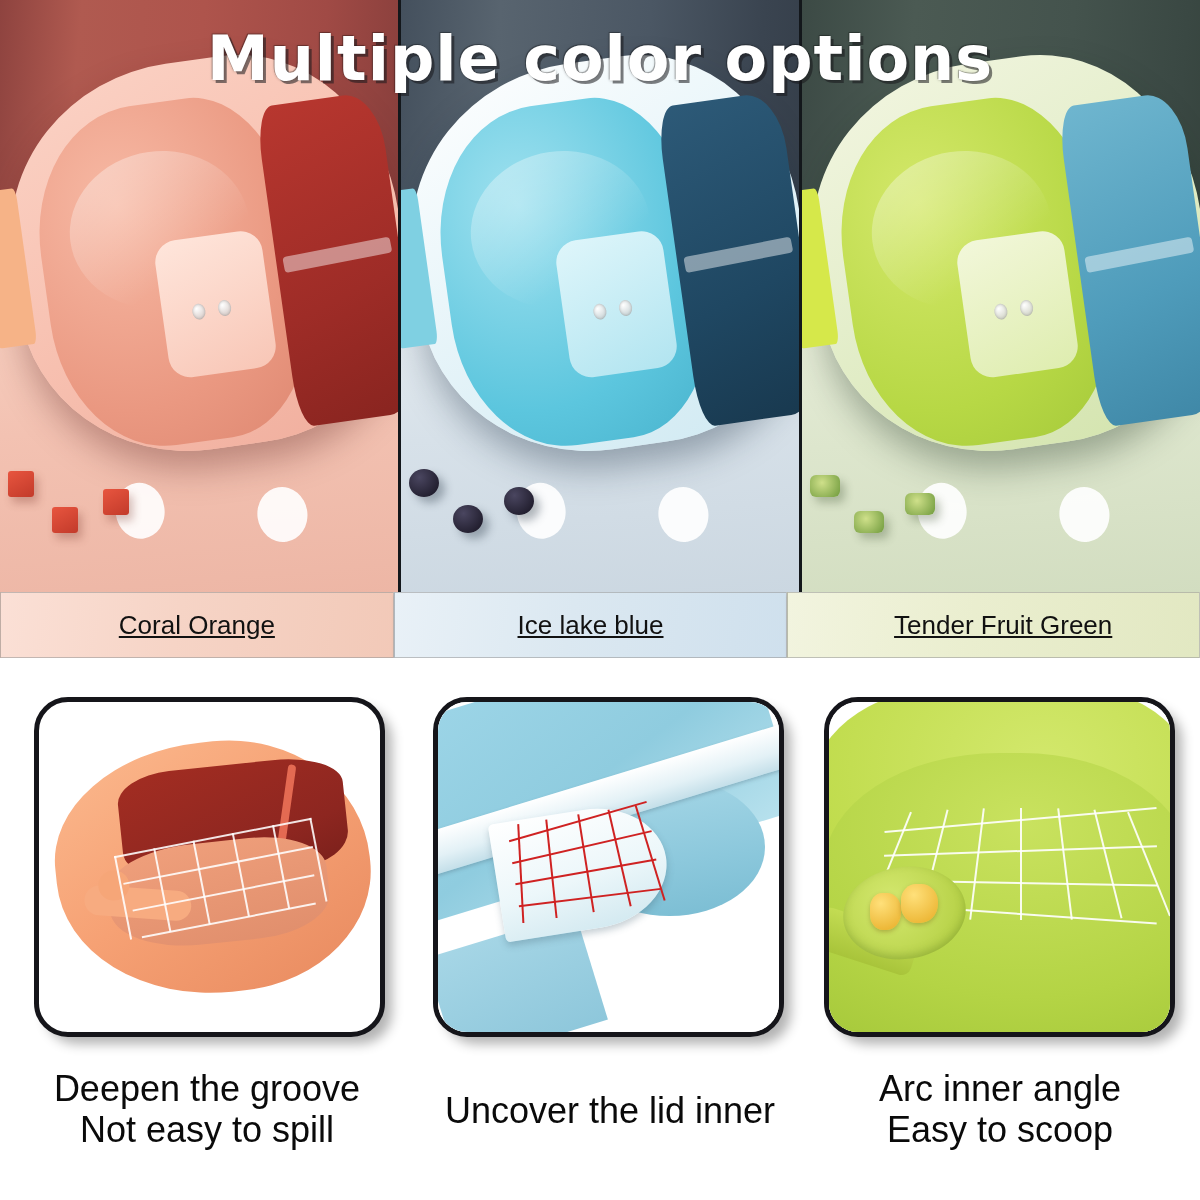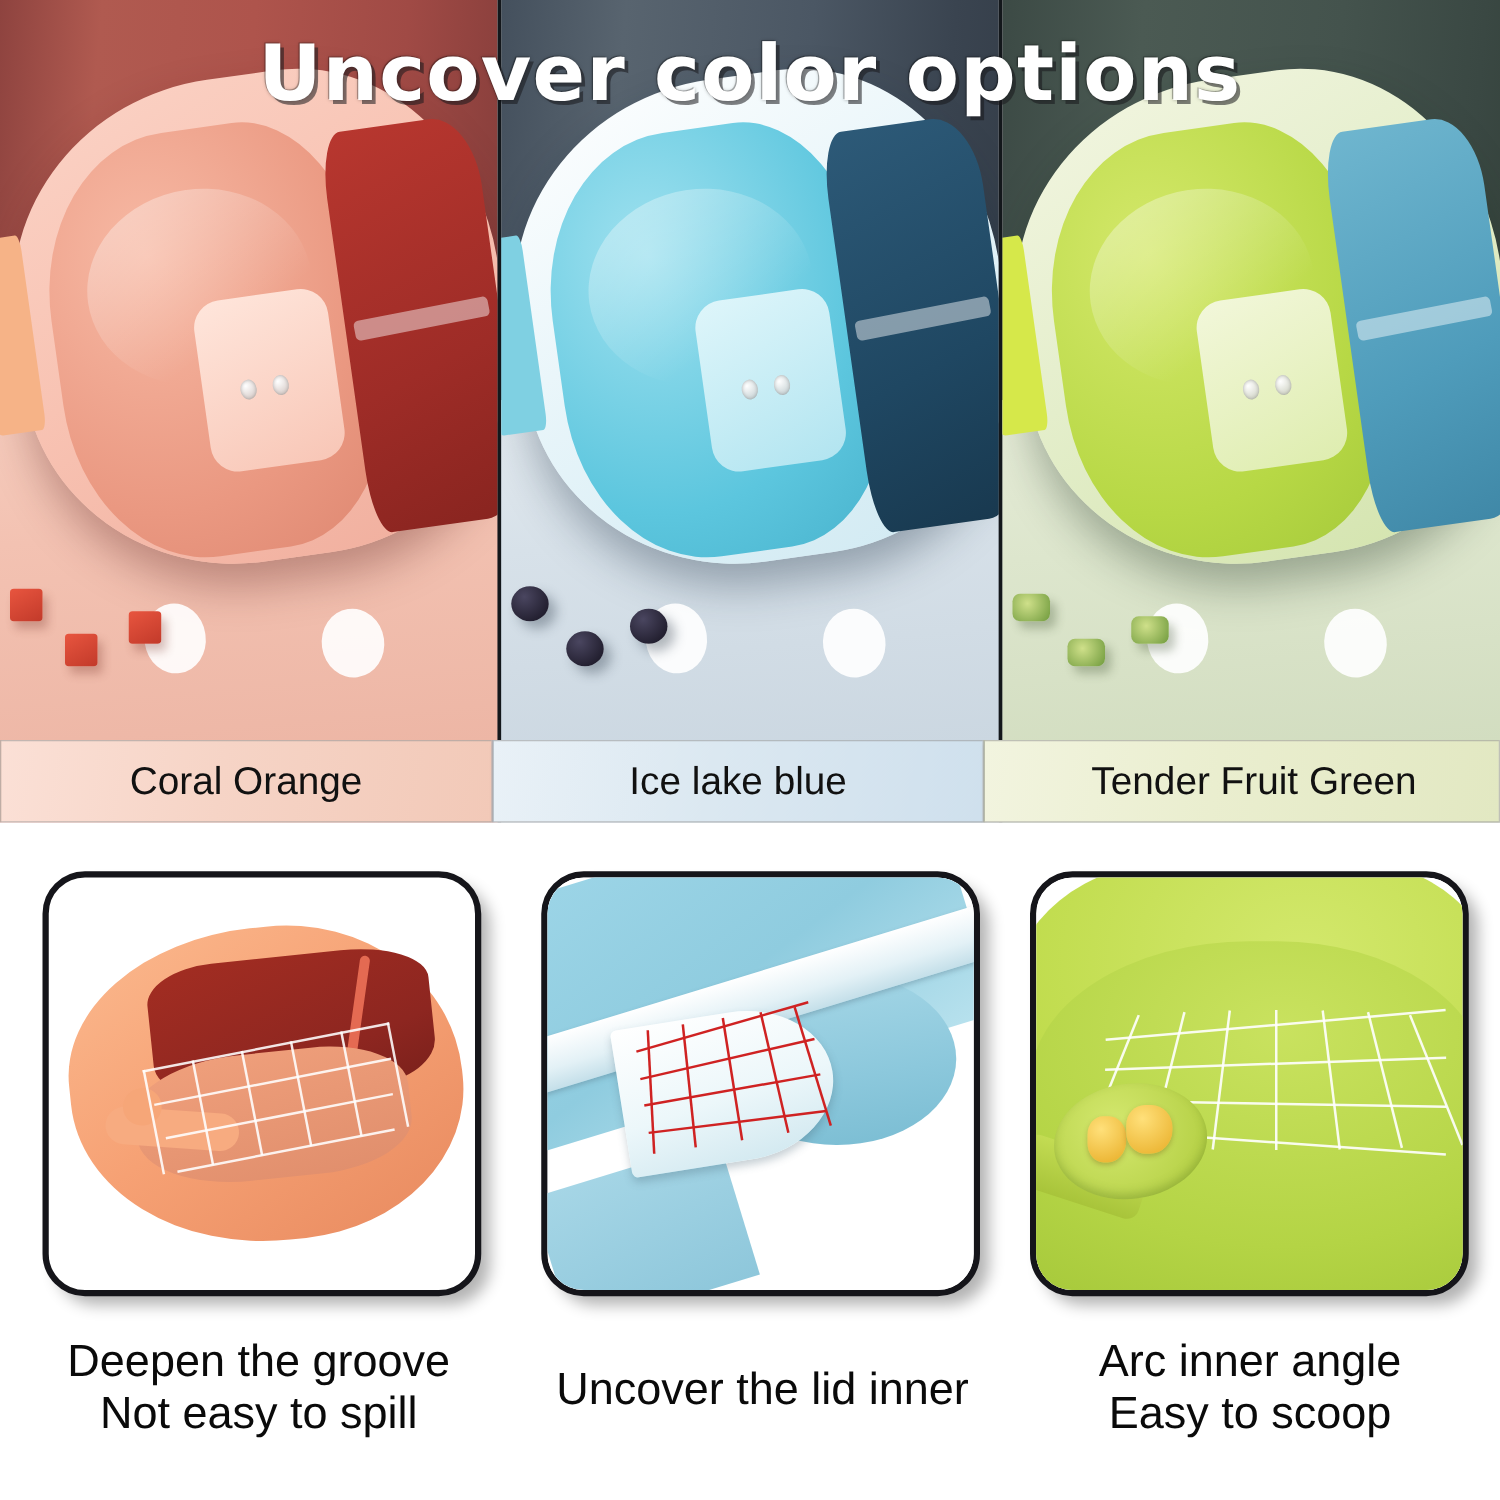--- a/index.html
+++ b/index.html
@@ -65,22 +65,22 @@
 
   
   .hero-title { position:absolute; left:0; top:22px; width:100%; text-align:center; z-index:6;
       font-size:62px; font-weight:700; letter-spacing:1px; color:#ffffff;
       font-family:"DejaVu Sans", sans-serif;
       text-shadow: 3px 3px 0 rgba(25,25,30,.55), -1px -1px 0 rgba(0,0,0,.25), 0 0 3px rgba(0,0,0,.35); }
 
   
   .label-row { position:absolute; left:0; bottom:0; width:1200px; height:66px; display:flex; z-index:7; }
   .color-label { flex:1 1 0; position:relative; display:flex; align-items:center; justify-content:center;
-      font-size:31px; color:#111; border:1px solid rgba(150,150,150,.55);
-      box-shadow:0 3px 3px -1px rgba(90,90,90,.45); }
+      font-size:26px; color:#111; border:1px solid rgba(150,150,150,.55);
+      box-shadow:0 3px 3px -1px rgba(90,90,90,.45);text-decoration:underline; }
   .color-label.l-coral { background:linear-gradient(100deg,#fbe0d6 0%, #f6d4c6 45%, #f2c9b8 100%); }
   .color-label.l-blue  { background:linear-gradient(100deg,#e9f1f7 0%, #dbe8f1 45%, #cfe0ed 100%); }
   .color-label.l-green { background:linear-gradient(100deg,#f2f4df 0%, #eaeecf 45%, #e2e8c2 100%);padding-left:19px; }
 
   
   .features { position:absolute; left:0; top:670px; width:1200px; height:530px; }
   .feature { position:absolute; top:27px; width:351px; height:340px; }
   .feature.f1 { left:34px; }
   .feature.f2 { left:433px; }
   .feature.f3 { left:824px; }
@@ -214,21 +214,21 @@
           <div class="foot f1"></div>
           <div class="foot f2"></div>
         </div>
         <span class="crumb c1"></span>
         <span class="crumb c2"></span>
         <span class="crumb c3"></span>
       </div>
     </div>
   </div>
 
-  <h1 class="hero-title">Uncover color options</h1>
+  <h1 class="hero-title">Multiple color options</h1>
 
   <div class="label-row">
     <div class="color-label l-coral">Coral Orange</div>
     <div class="color-label l-blue">Ice lake blue</div>
     <div class="color-label l-green">Tender Fruit Green</div>
   </div>
 </section>
 
 <section class="features">
 

